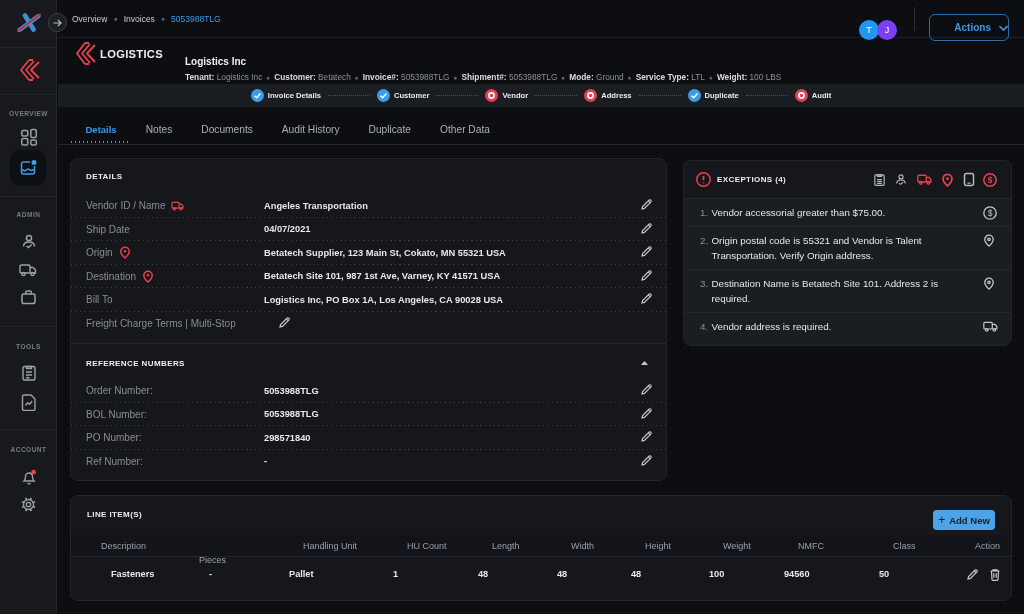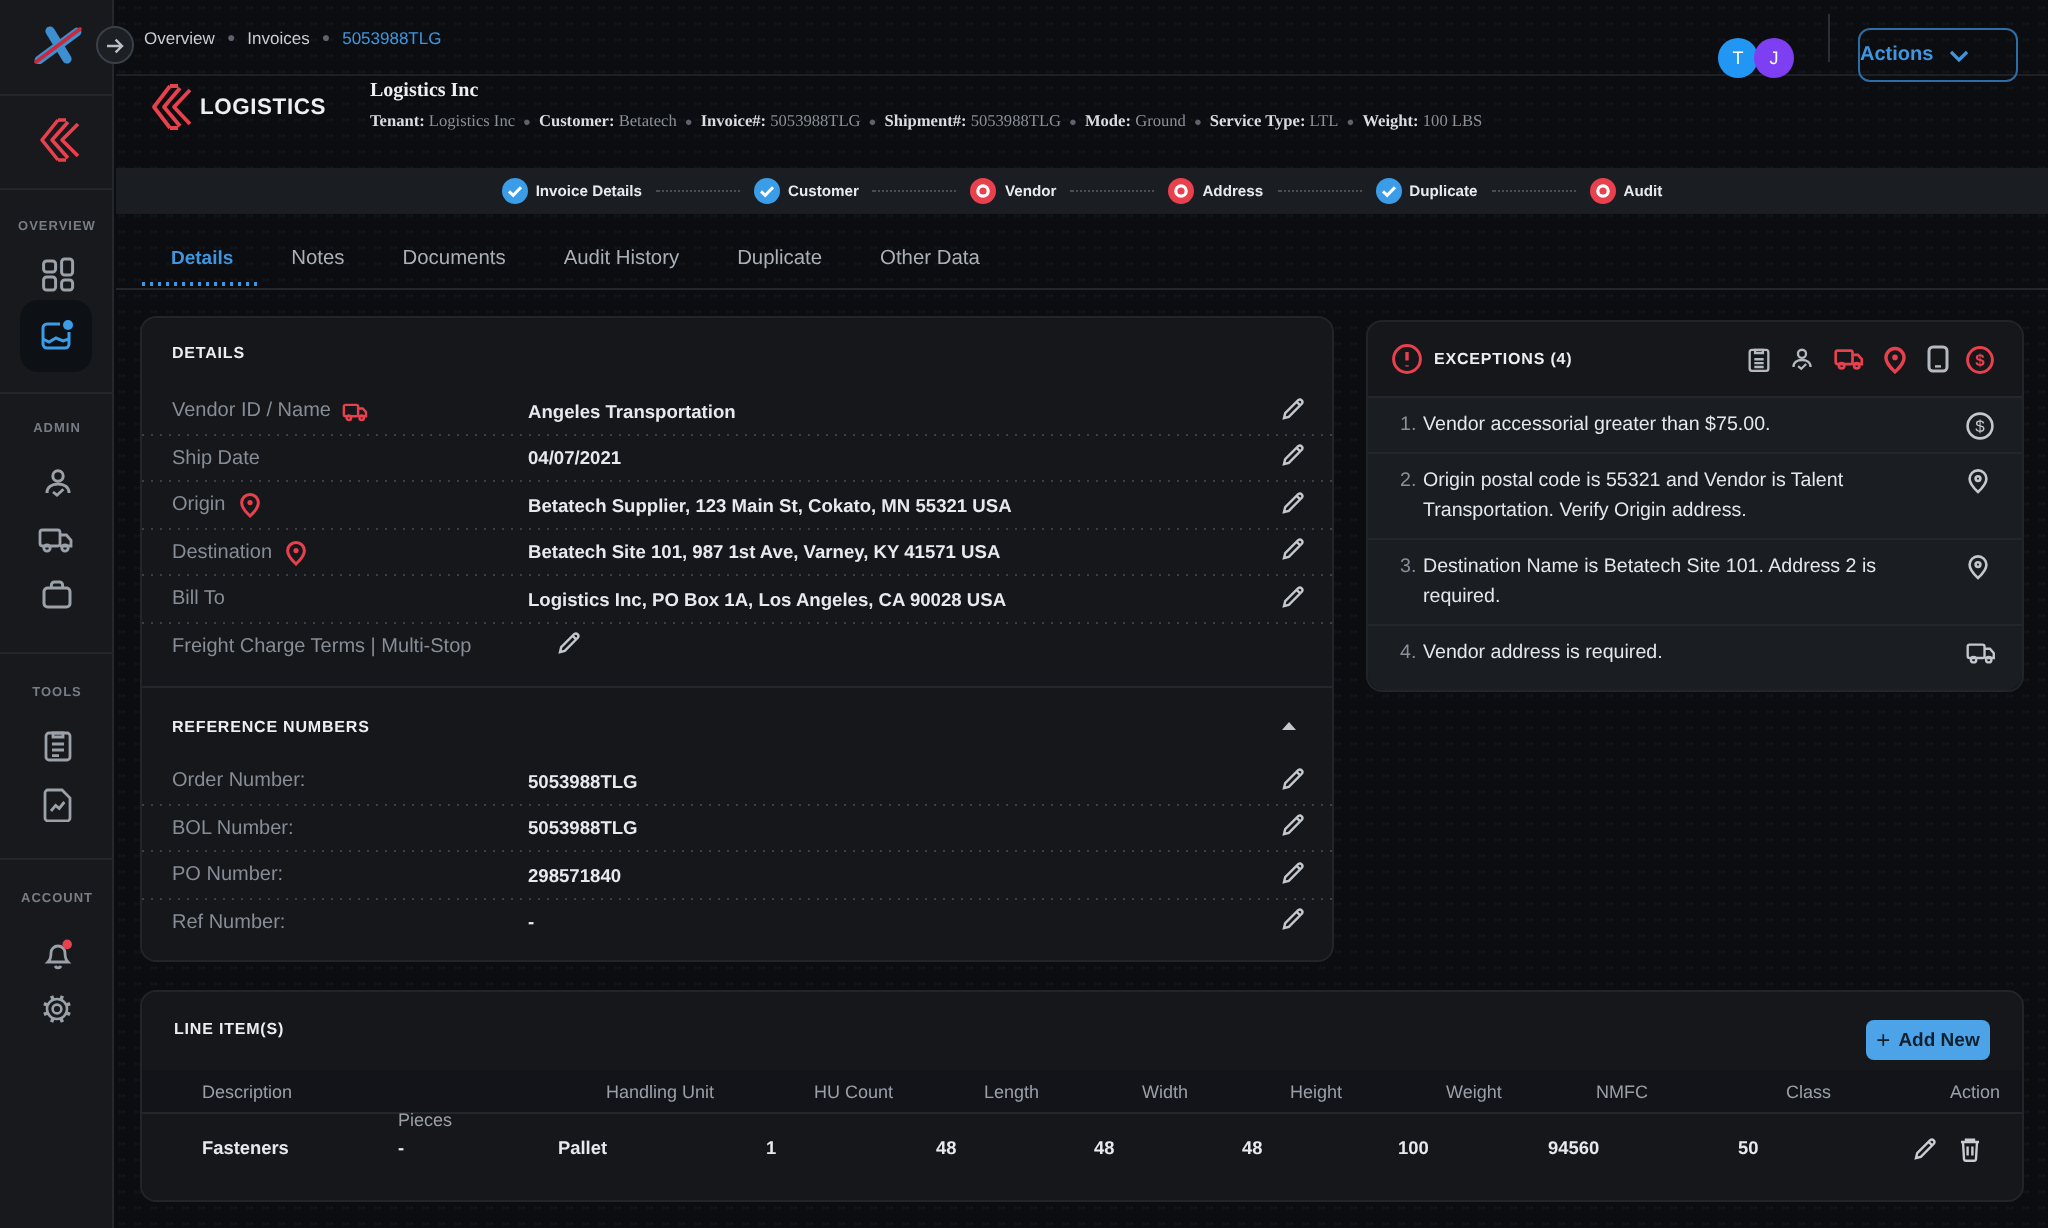--- a/index.html
+++ b/index.html
@@ -19,26 +19,26 @@
 .main { position:absolute; left:58px; top:0; width:966px; height:614px; }
 .topbar { position:absolute; left:0; top:0; width:966px; height:38px; border-bottom:1px solid #1d2025; }
 .crumbs { position:absolute; left:14px; top:14px; font-size:8.5px; color:#c8cdd4; }
 .crumbs .sep { color:#5c636c; margin:0 6px; font-size:7px; vertical-align:1px; }
 .crumbs .link { color:#3e97e0; }
 .avatars { position:absolute; right:127px; top:19px; }
 .av { display:inline-block; width:20px; height:20px; border-radius:50%; color:#fff; font-size:9px; text-align:center; line-height:20px; }
 .av.t { background:#2196f3; }
 .av.j { background:#7e3ff2; margin-left:-2px; }
 .vline { position:absolute; right:109px; top:7px; height:24px; width:1px; background:#2a2e35; }
-.actions-btn { position:absolute; right:15px; top:14px; width:80px; height:27px; border:1px solid #2d6da5; border-radius:6px; color:#3e97e0; font-size:10px; font-weight:bold; display:flex; align-items:center; justify-content:flex-start; gap:8px; }
+.actions-btn { position:absolute; right:15px; top:14px; width:80px; height:27px; border:1px solid #2d6da5; border-radius:6px; color:#3e97e0; font-size:10px; font-weight:bold; display:flex; align-items:center; justify-content:flex-end; gap:8px; }
 
 .header { position:absolute; left:0; top:38px; width:966px; height:46px; }
 .hlogo { position:absolute; left:16px; top:2px; display:flex; align-items:center; gap:3px; }
 .hlogo-text { font-size:11.2px; font-weight:bold; letter-spacing:0.3px; color:#eceef1; }
-.htitle { position:absolute; left:127px; top:2px;font-family:Liberation Serif, serif; }
+.htitle { position:absolute; left:127px; top:18px; }
 .htitle h1 { font-size:10px; font-weight:bold; color:#edeff2; }
 .tenant { margin-top:5px; font-size:8.3px; color:#8a9099; }
 .tenant b { color:#d9dde2; font-weight:bold; }
 .tenant .bu { color:#5c636c; margin:0 4px; font-size:6.5px; }
 
 .stepband { position:absolute; left:0; top:84px; width:966px; height:23px; background:#1a1d22; display:flex; align-items:center; justify-content:center; }
 .step { display:flex; align-items:center; }
 .step .lbl { font-size:7.6px; font-weight:bold; color:#e8eaee; margin-left:4px; }
 .conn { width:42px; border-top:1.5px dotted #484e56; margin:0 7px; }
 
@@ -350,21 +350,21 @@
         <span class="lc" style="width:85px;">HU Count</span>
         <span class="lc" style="width:79px;">Length</span>
         <span class="lc" style="width:74px;">Width</span>
         <span class="lc" style="width:78px;">Height</span>
         <span class="lc" style="width:75px;">Weight</span>
         <span class="lc" style="width:95px;">NMFC</span>
         <span class="lc" style="width:82px;">Class</span>
         <span class="lc" style="width:60px;">Action</span>
       </div>
       <div class="lirow">
-        <span class="lc" style="width:98px; margin-left:30px;">Fasteners</span>
+        <span class="lc" style="width:98px; margin-left:40px;">Fasteners</span>
         <span class="lc" style="width:80px;">-</span>
         <span class="lc" style="width:104px;">Pallet</span>
         <span class="lc" style="width:85px;">1</span>
         <span class="lc" style="width:79px;">48</span>
         <span class="lc" style="width:74px;">48</span>
         <span class="lc" style="width:78px;">48</span>
         <span class="lc" style="width:75px;">100</span>
         <span class="lc" style="width:95px;">94560</span>
         <span class="lc" style="width:82px;">50</span>
         <span class="lc" style="width:60px; display:flex; gap:10px; align-items:center; padding-left:5px;">

